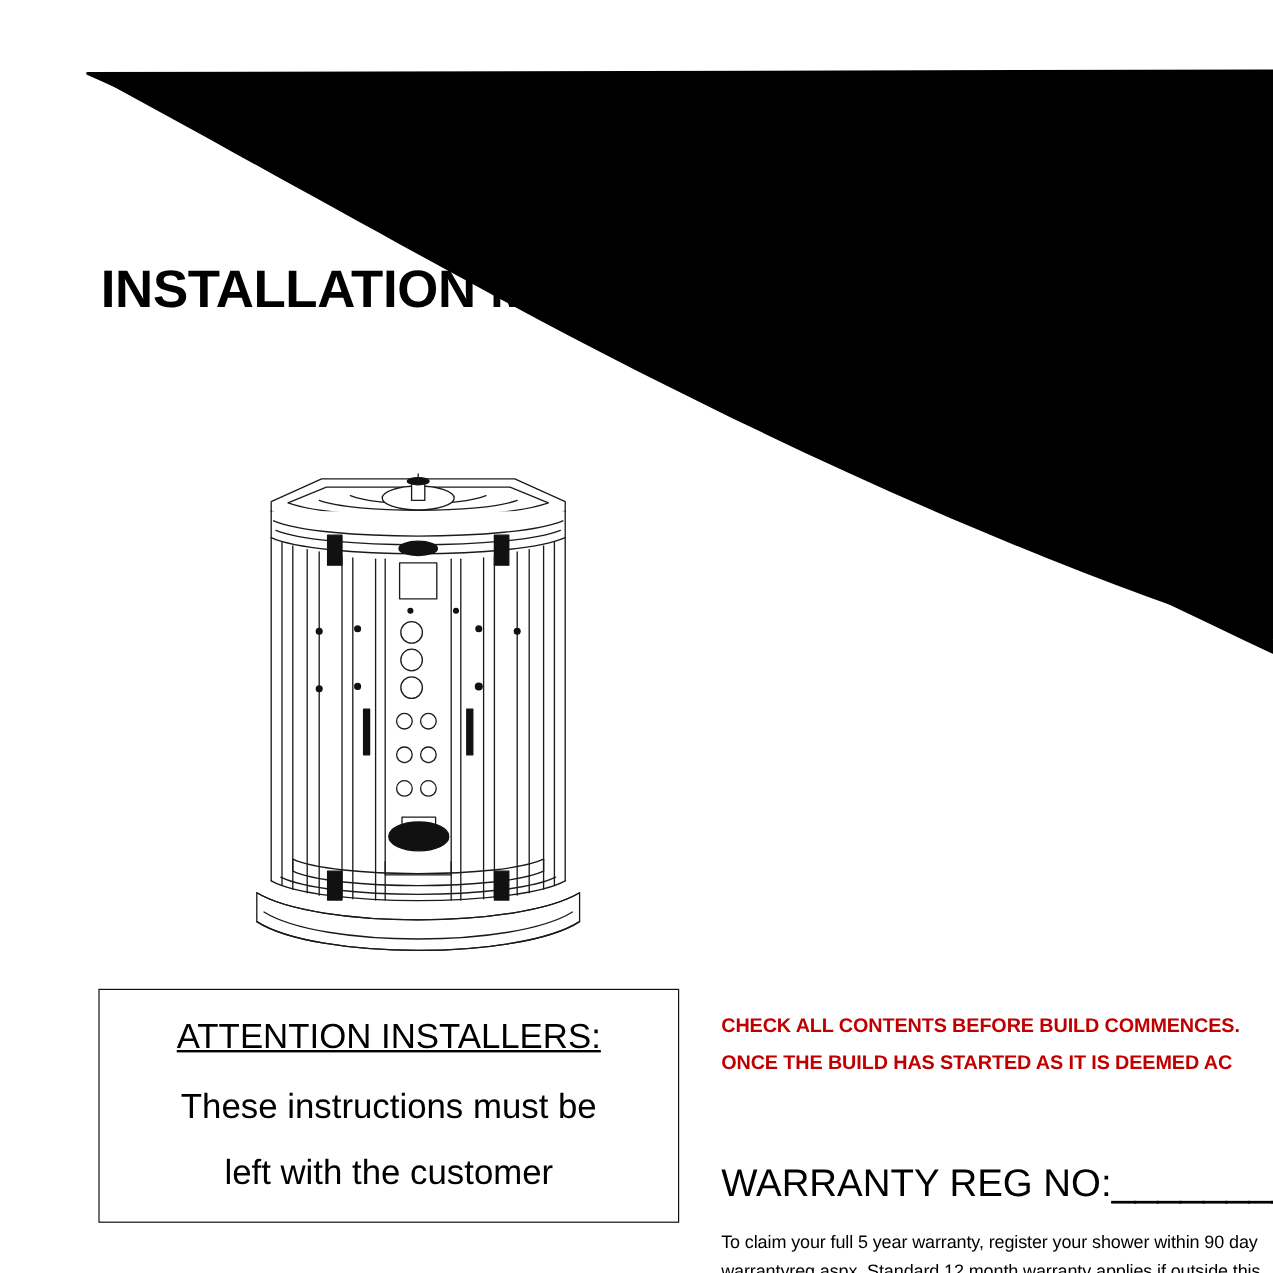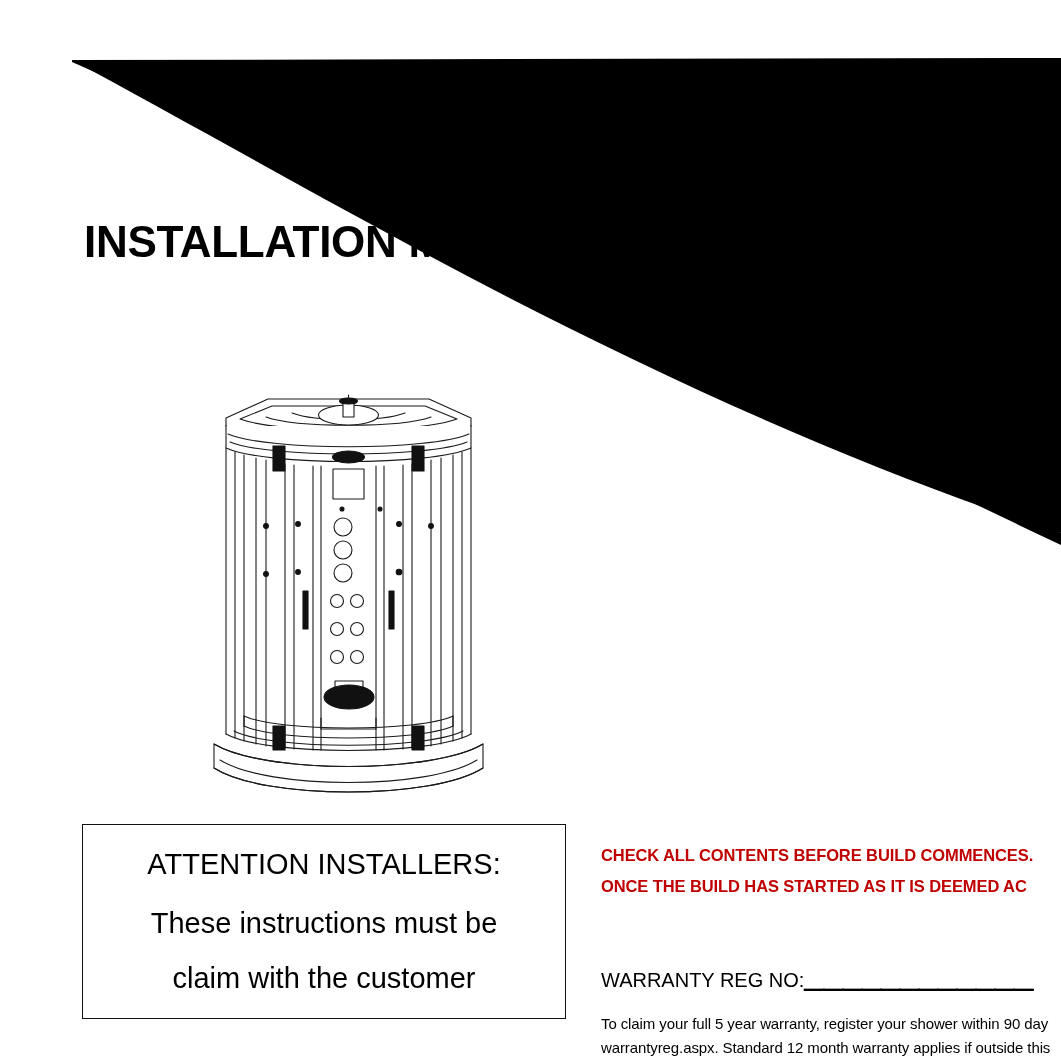--- a/index.html
+++ b/index.html
@@ -80,21 +80,21 @@
     align-items: center;
     justify-content: center;
   }
   .att-line {
     text-align: center;
     font-size: 29px;
     font-weight: normal;
     line-height: 1.0;
     white-space: nowrap;
   }
-  #att-heading { margin-bottom: 30px; }
+  #att-heading { margin-bottom: 30px; text-decoration: underline; }
   #att-body-1  { margin-bottom: 26px; text-align: right; }
 
   
   #right-column {
     position: absolute;
     left: 601px;
     top: 840px;
     width: 470px;
   }
   .warn-line {
@@ -105,21 +105,21 @@
     white-space: nowrap;
     letter-spacing: -0.1px;
   }
   #warranty-reg-row {
     margin-top: 28px;
     display: flex;
     align-items: flex-end;
     white-space: nowrap;
   }
   #warranty-reg-label {
-    font-size: 20px;
+    font-size: 32px;
     line-height: 1.0;
     margin-top: 39px;
   }
   #warranty-reg-blank {
     font-size: 36px;
     line-height: 1.0;
     letter-spacing: -1px;
   }
   #fineprint {
     margin-top: 22px;
@@ -239,21 +239,21 @@
                C 227,388 58,388 8,358 Z" fill="#ffffff"></path>
       <path d="M 8,358 C 58,388 227,388 277,358"></path>
       <path d="M 14,374 C 62,404 223,404 271,374"></path>
       <path d="M 8,382 C 58,414 227,414 277,382"></path>
     </g>
   </svg>
 
   <div id="attention-box">
     <div class="att-line" id="att-heading">ATTENTION INSTALLERS:</div>
     <div class="att-line" id="att-body-1">These instructions must be</div>
-    <div class="att-line" id="att-body-2">claim with the customer</div>
+    <div class="att-line" id="att-body-2">left with the customer</div>
   </div>
 
   <div id="right-column">
 
     <div class="warn-line">CHECK ALL CONTENTS BEFORE BUILD COMMENCES.</div>
     <div class="warn-line">ONCE THE BUILD HAS STARTED AS IT IS DEEMED AC</div>
 
     <div id="warranty-reg-row">
       <span id="warranty-reg-label">WARRANTY REG NO:</span>
       <span id="warranty-reg-blank">____________</span>

